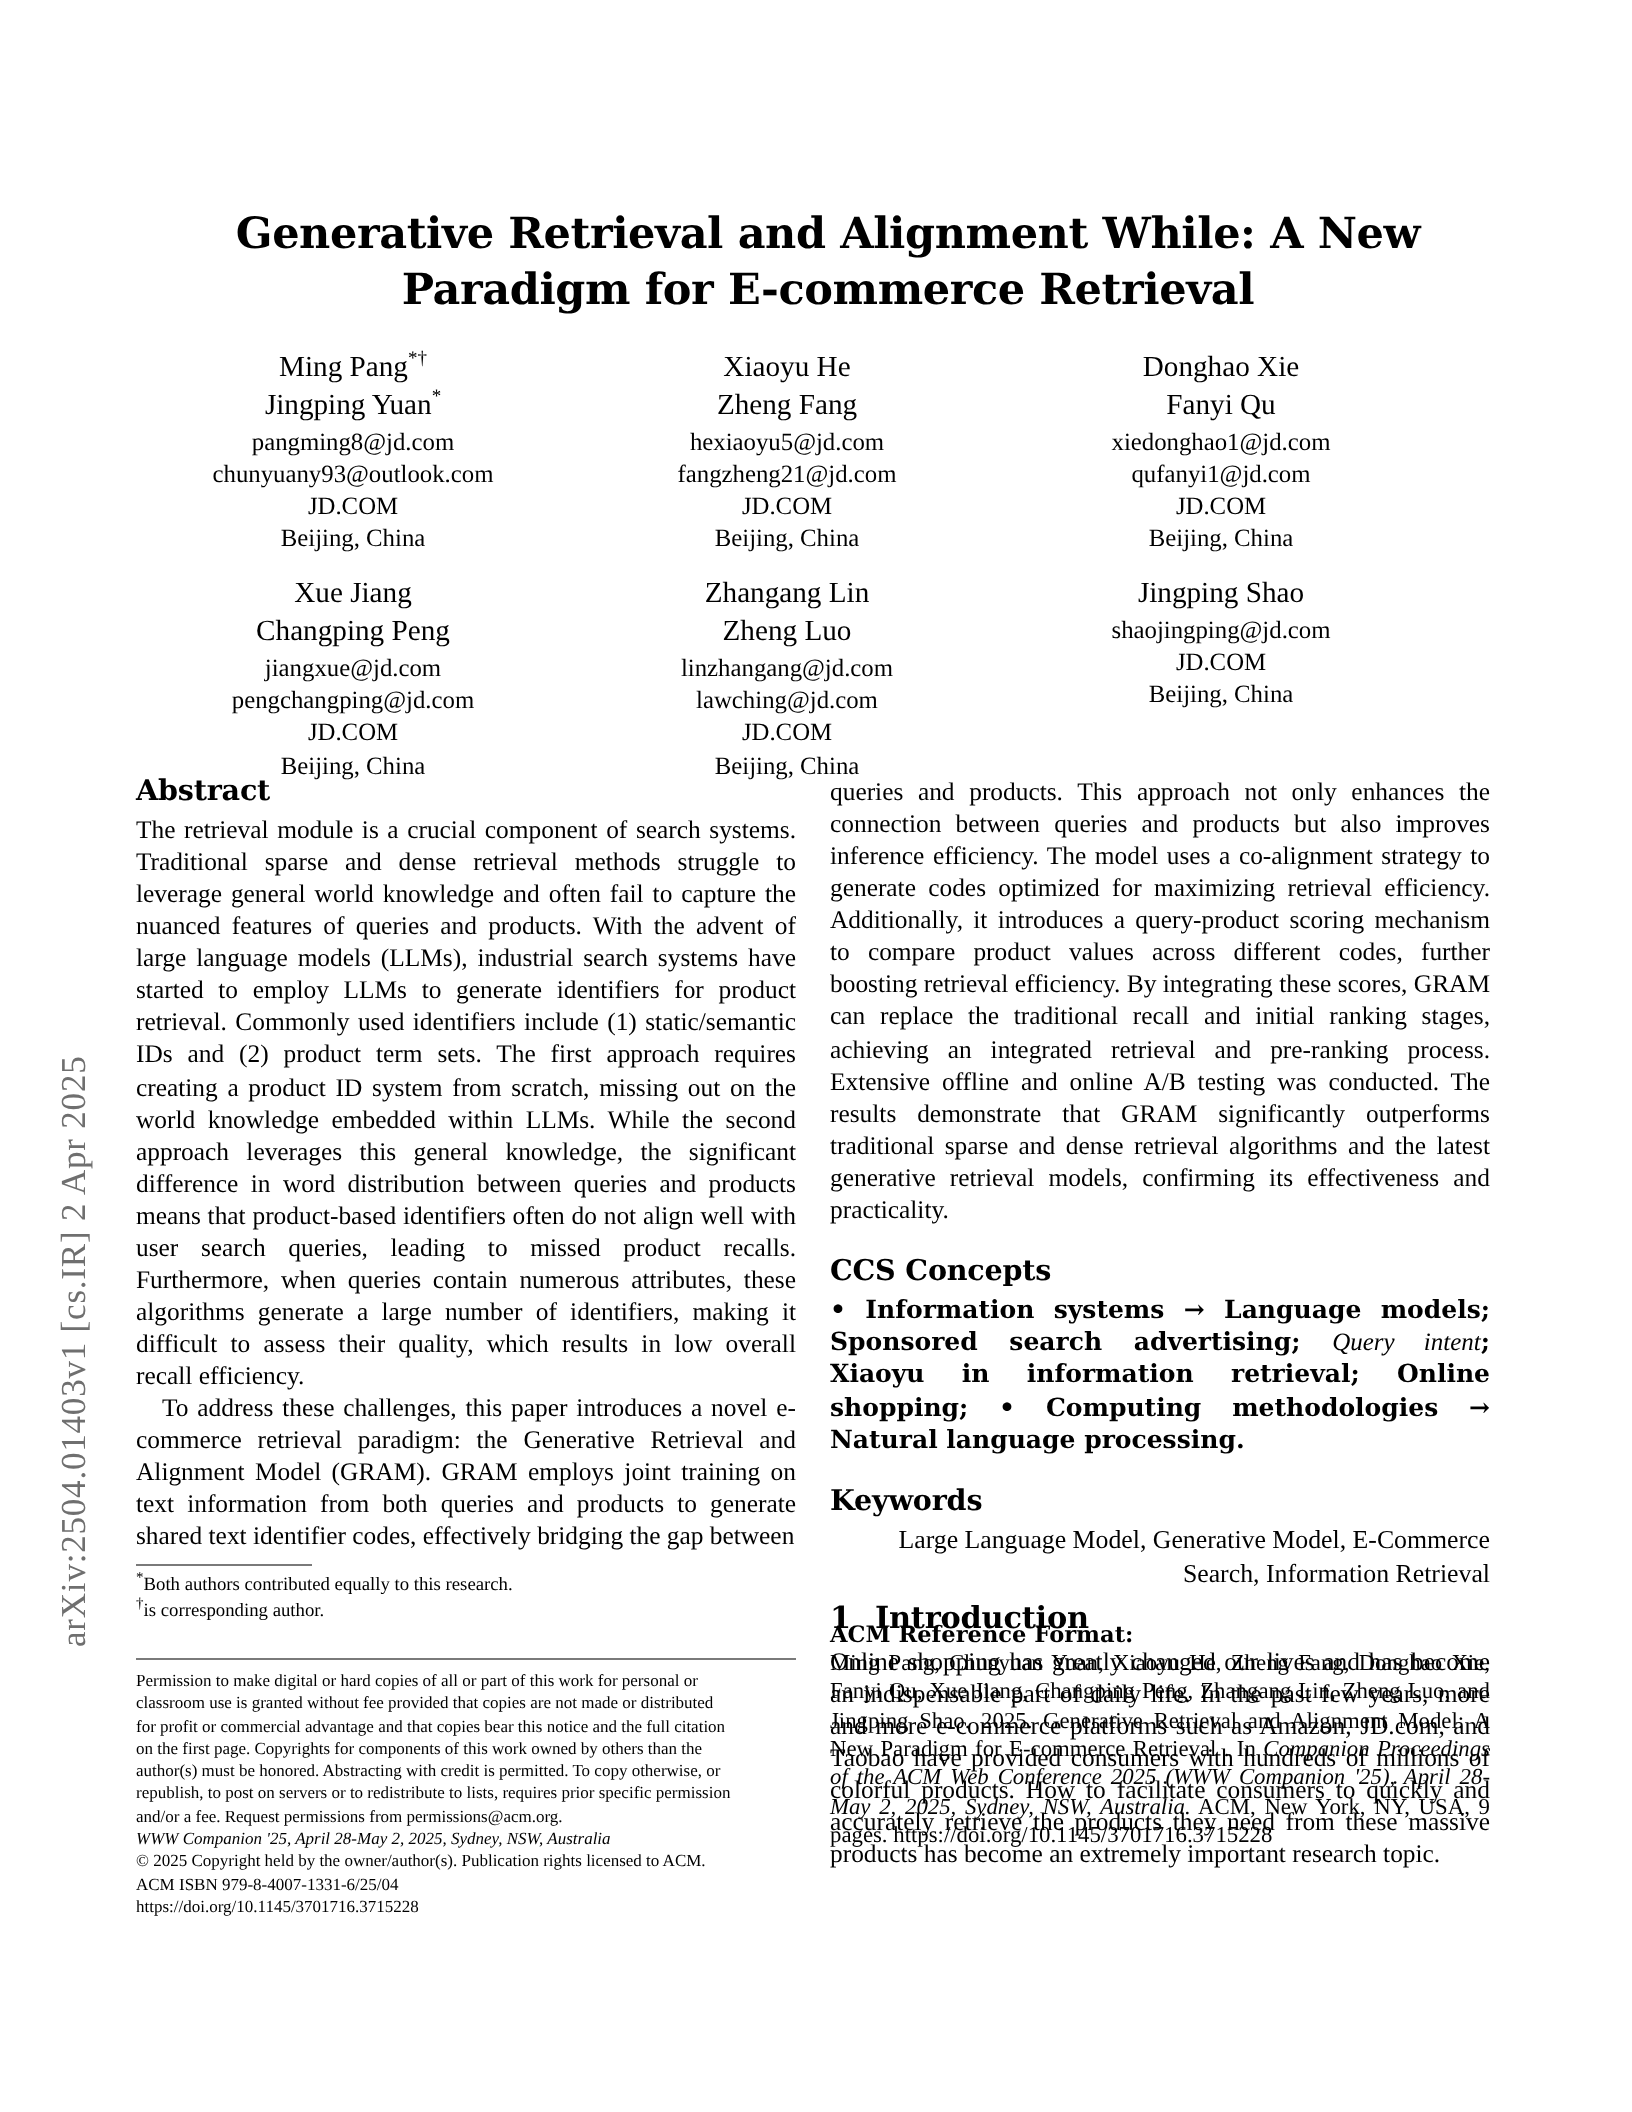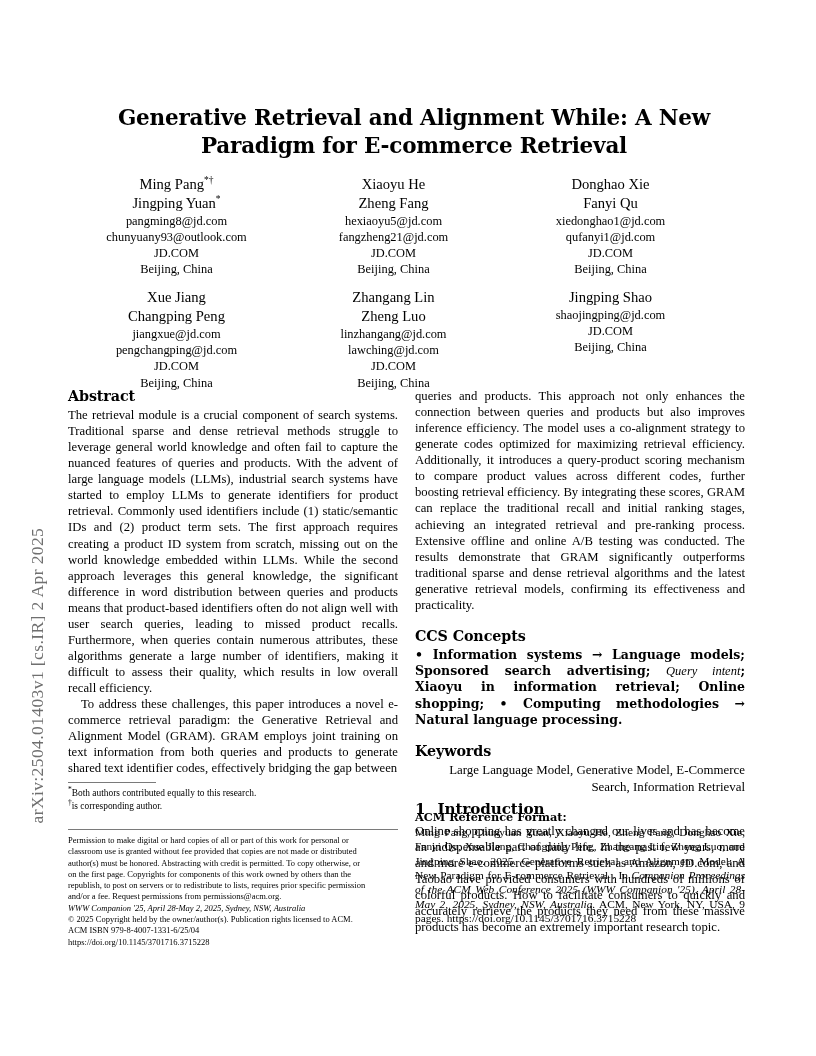--- a/index.html
+++ b/index.html
@@ -300,22 +300,23 @@
     <div style="height:4px"></div>
     <p class="fn-line"><sup>*</sup><span>Both authors contributed equally to this research.</span></p>
     <p class="fn-line"><sup>†</sup><span>is corresponding author.</span></p>
 
     <div style="height:16px"></div>
     <hr class="rule rule-full">
     <div style="height:5px"></div>
     <div class="perm-block">
       <p class="perm-line">Permission to make digital or hard copies of all or part of this work for personal or</p>
       <p class="perm-line">classroom use is granted without fee provided that copies are not made or distributed</p>
+      <p class="perm-line">for profit or commercial advantage and that copies bear this notice and the full citation</p>
+      <p class="perm-line">on the first page. Copyrights for components of this work owned by others than the</p>
       <p class="perm-line">author(s) must be honored. Abstracting with credit is permitted. To copy otherwise, or</p>
-      <p class="perm-line">on the first page. Copyrights for components of this work owned by others than the</p>
       <p class="perm-line">republish, to post on servers or to redistribute to lists, requires prior specific permission</p>
       <p class="perm-line">and/or a fee. Request permissions from permissions@acm.org.</p>
       <p class="perm-line italic">WWW Companion '25, April 28-May 2, 2025, Sydney, NSW, Australia</p>
       <p class="perm-line">© 2025 Copyright held by the owner/author(s). Publication rights licensed to ACM.</p>
       <p class="perm-line">ACM ISBN 979-8-4007-1331-6/25/04</p>
       <p class="perm-line">https://doi.org/10.1145/3701716.3715228</p>
     </div>
   </div>
 
   <div class="intro-zone">

